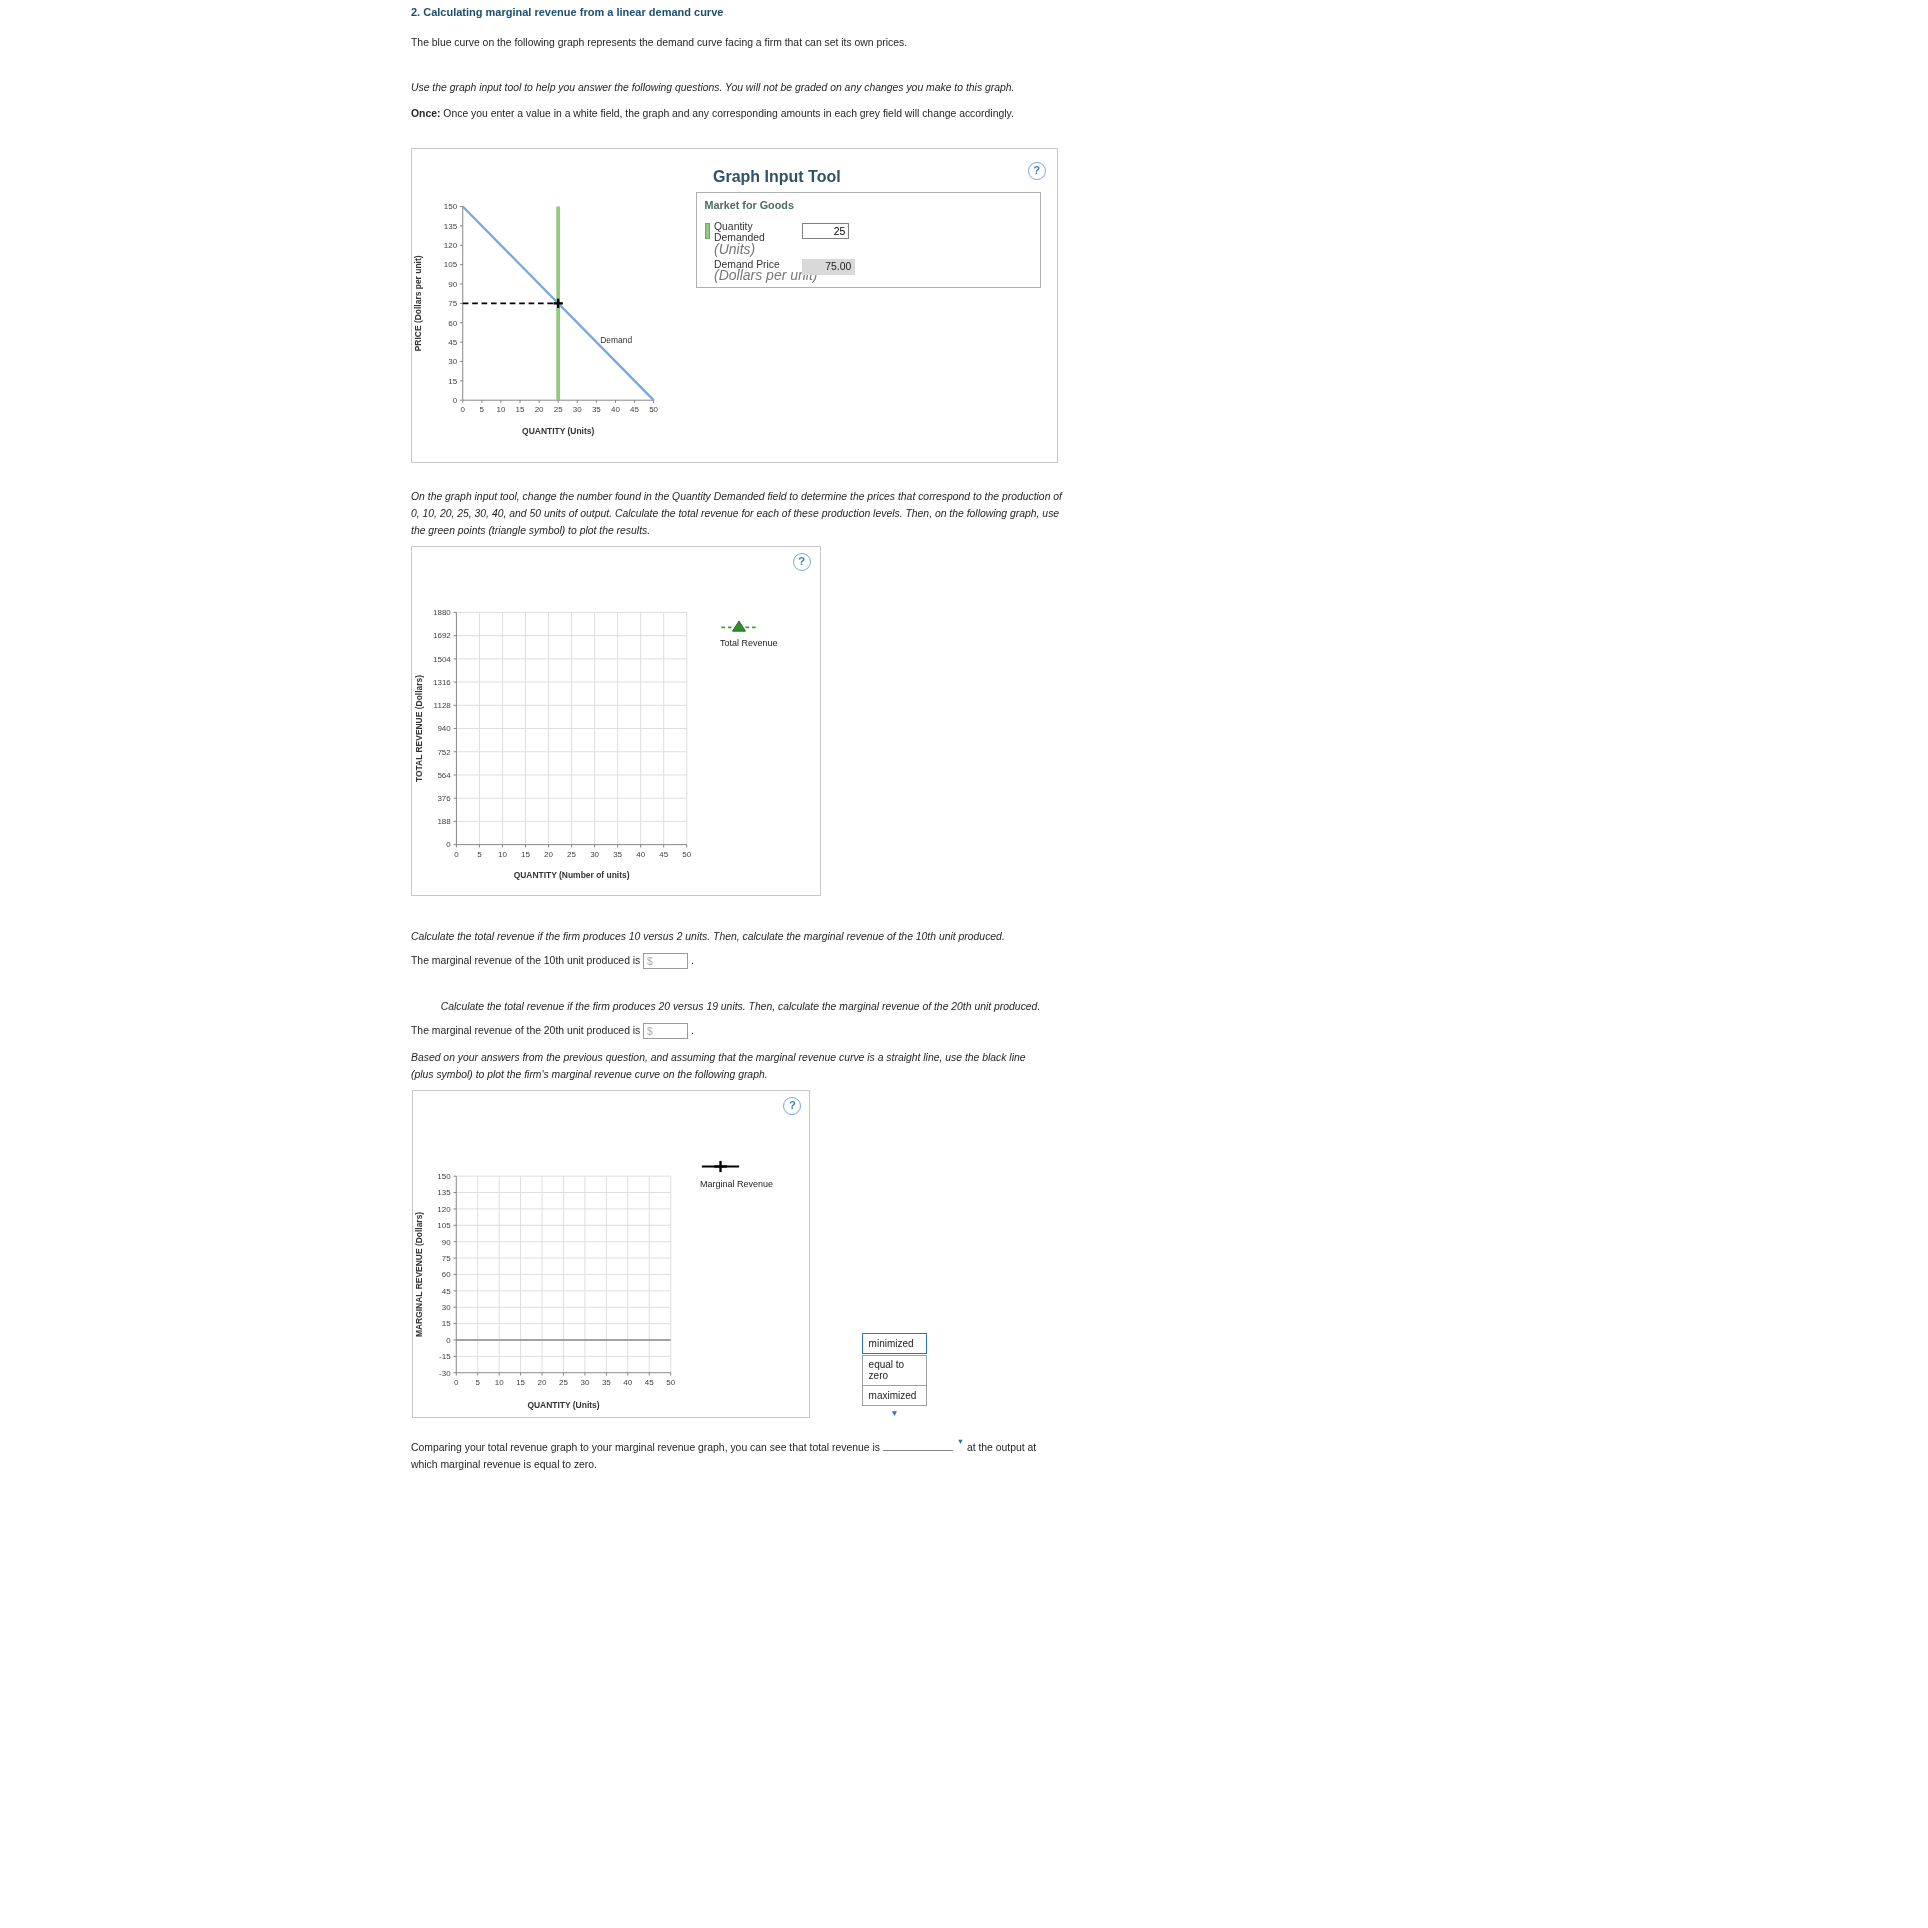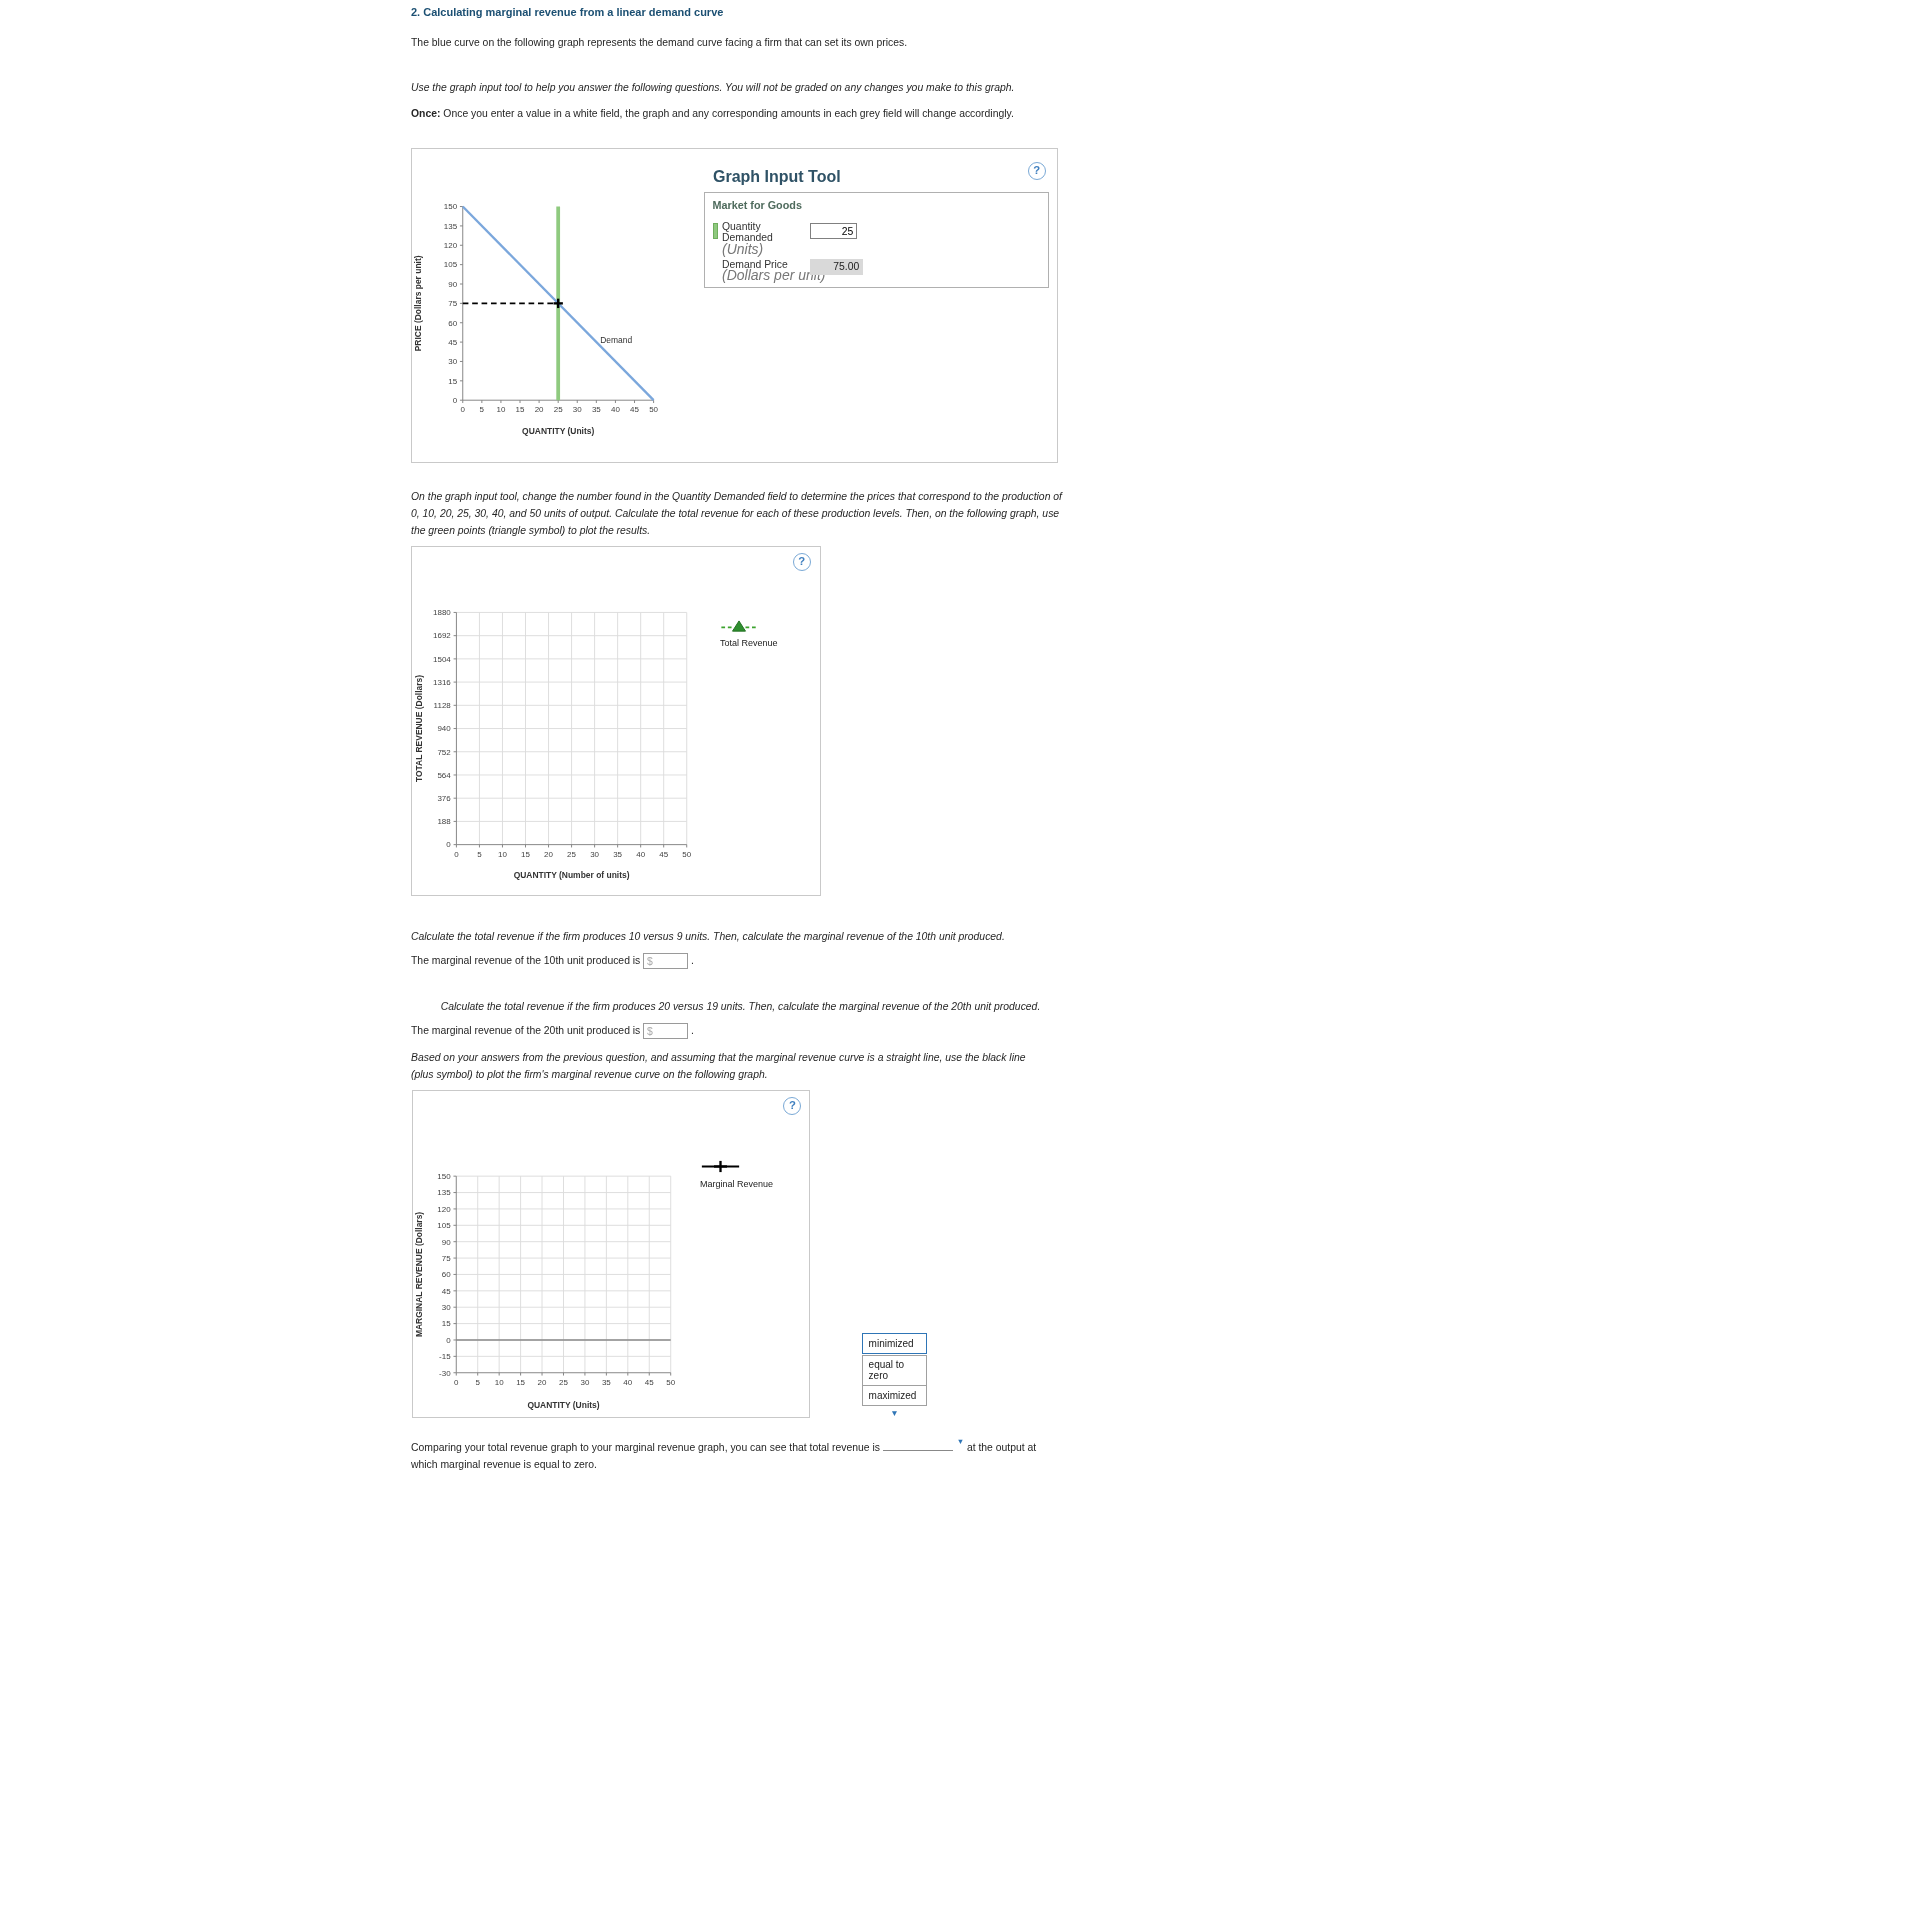--- a/index.html
+++ b/index.html
@@ -120,21 +120,21 @@
         <polyline points="54,15 257,221" fill="none" stroke="#7ba7dc" stroke-width="2.5"></polyline>
         <polyline points="54,118 155.5,118" fill="none" stroke="#000000" stroke-width="2" stroke-dasharray="6,4"></polyline>
         <line x1="150.5" y1="118" x2="160.5" y2="118" stroke="#000" stroke-width="2.5"></line>
         <line x1="155.5" y1="113" x2="155.5" y2="123" stroke="#000" stroke-width="2.5"></line>
         <text x="200.16" y="160.57333333333332" font-size="9px" fill="#333">Demand</text>
       </svg>
 
     <div class="abs git-title" style="left:301px;top:19px;">Graph Input Tool</div>
     <div class="help" style="right:11.3px;top:13px;">?</div>
 
-    <div class="abs market-box" style="left:292px;top:43px;width:345px;height:96px;">
+    <div class="abs market-box" style="left:284px;top:43px;width:345px;height:96px;">
       <div class="market-title">Market for Goods</div>
 
       <div class="abs" style="left:7.5px;top:30px;width:5.6px;height:16px;background:#8fc97e;border:0.9px solid #6fae5e;"></div>
       <div class="abs field-label" style="left:17px;top:28px;">
         <div>Quantity</div>
         <div>Demanded</div>
         <div class="sub">(Units)</div>
       </div>
       <input class="abs qty-input" style="left: 105px; top: 30px;" value="25">
 
@@ -223,21 +223,21 @@
     <div class="abs legend" style="left:308px;top:72px;width:85px;">
       <svg width="38" height="13" viewBox="0 0 40 14">
         <line x1="1" y1="8" x2="13" y2="8" stroke="#3da32f" stroke-width="2" stroke-dasharray="4,3"></line>
         <line x1="27" y1="8" x2="39" y2="8" stroke="#3da32f" stroke-width="2" stroke-dasharray="4,3"></line>
         <path d="M20 1 L27 12 L13 12 Z" fill="#2f8f2f" stroke="#1c6b1c" stroke-width="1"></path>
       </svg>
       <div class="legend-label">Total Revenue</div>
     </div>
   </div>
 
-  <p class="abs body-text italic" style="left:0;top:928px;width:659px;">Calculate the total revenue if the firm produces 10 versus 9 units. Then, calculate the marginal revenue of the 10th unit produced.</p>
+  <p class="abs body-text italic" style="left:0;top:928px;width:659px;">Calculate the total revenue if the firm produces 10 versus 2 units. Then, calculate the marginal revenue of the 10th unit produced.</p>
   <div class="abs answer-row" style="left:0;top:953px;width:659px;">
     <span>The marginal revenue of the 10th unit produced is</span>
     <input class="answer-input" placeholder="$" style="">
     <span>.</span>
   </div>
 
   <p class="abs body-text italic" style="left:0;top:998px;width:659px;text-align:center;">Calculate the total revenue if the firm produces 20 versus 19 units. Then, calculate the marginal revenue of the 20th unit produced.</p>
   <div class="abs answer-row" style="left:0;top:1023px;width:659px;">
     <span>The marginal revenue of the 20th unit produced is</span>
     <input class="answer-input" placeholder="$" style="">

